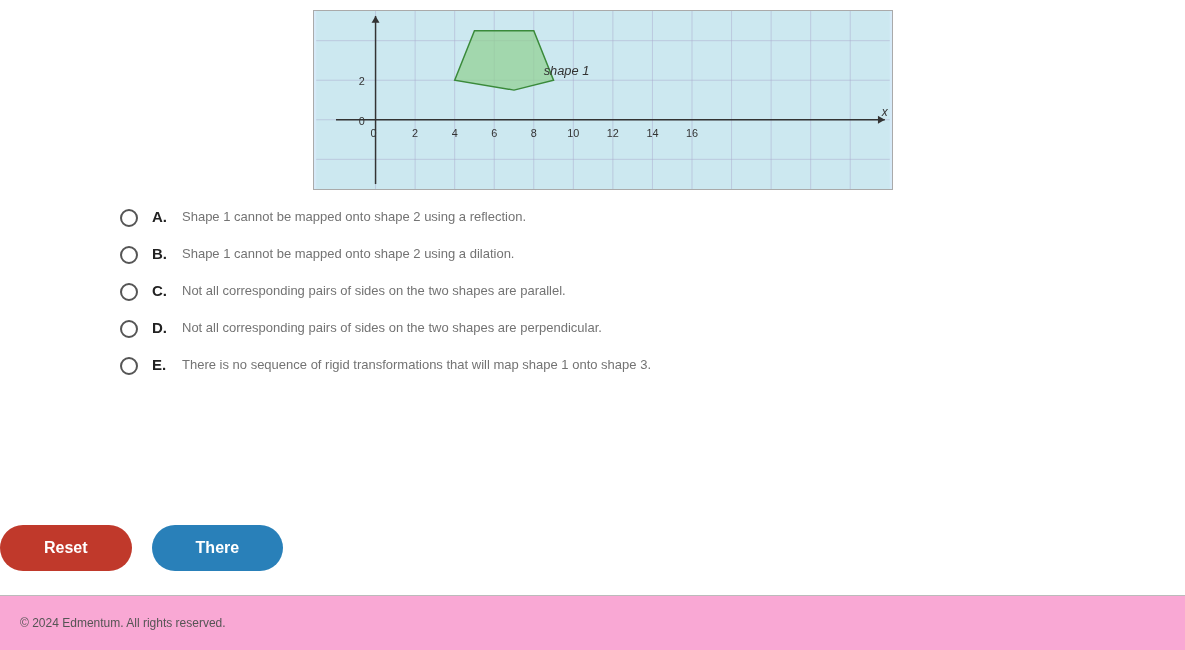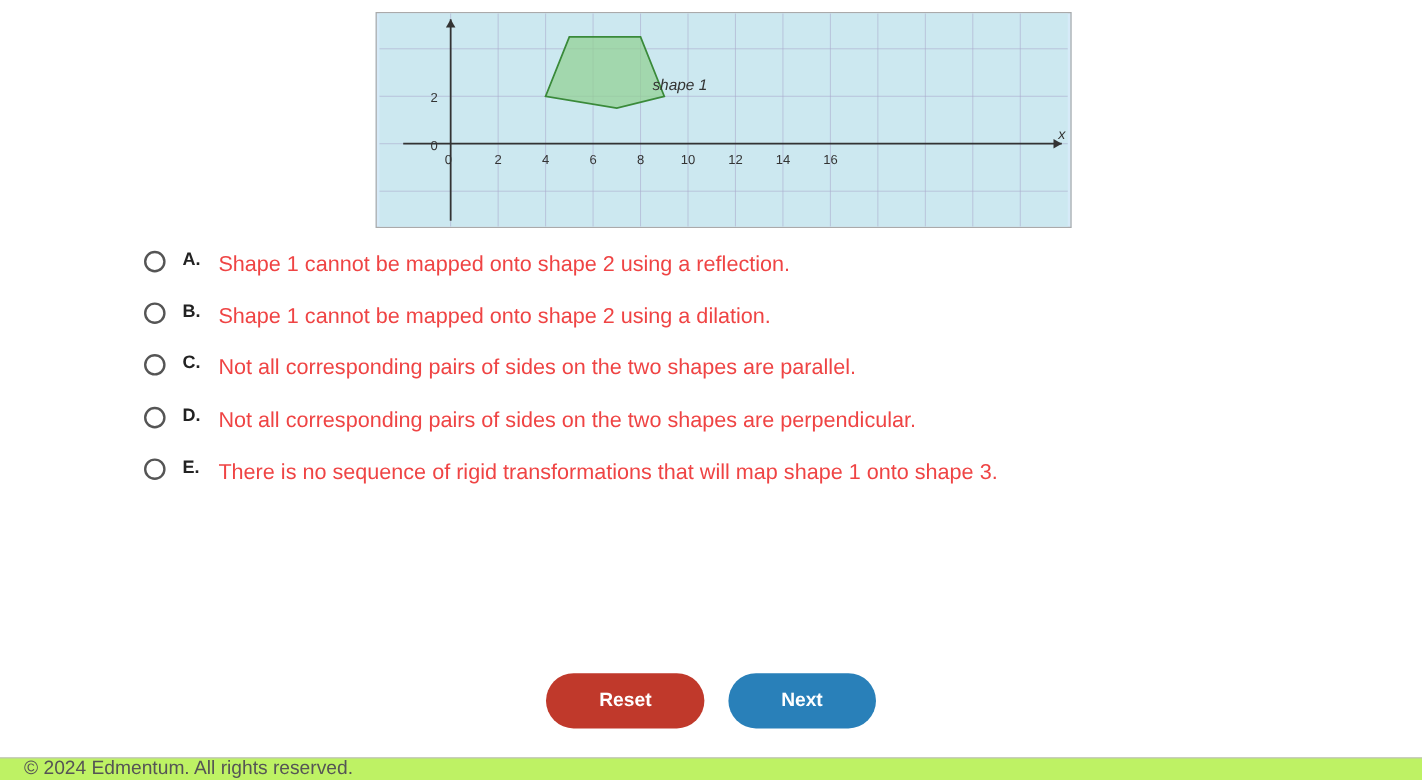--- a/index.html
+++ b/index.html
@@ -74,29 +74,29 @@
 
     .option-label {
       font-weight: bold;
       font-size: 15px;
       margin-right: 10px;
       min-width: 20px;
       color: #222;
     }
 
     .option-text {
-      font-size: 18px;
-      color: #ef4444;
+      font-size: 13px;
+      color: #737373;
       line-height: 1.4;
     }
 
     
     .buttons-row {
       display: flex;
-      justify-content: center;
+      justify-content: flex-start;
       gap: 20px;
       padding: 10px 0 24px 0;
     }
 
     .btn-reset {
       background: #c0392b;
       color: white;
       border: none;
       border-radius: 25px;
       padding: 14px 44px;
@@ -113,24 +113,24 @@
       border-radius: 25px;
       padding: 14px 44px;
       font-size: 16px;
       font-weight: bold;
       cursor: pointer;
       min-width: 120px;
     }
 
     
     .footer {
-      background: #bef264;
+      background: #f9a8d4;
       border-top: 1px solid #bbb;
-      padding: 0 20px;
-      font-size: 16px;
+      padding: 20px 20px;
+      font-size: 12px;
       color: #555;
     }
   </style>
 </head>
 <body>
 
 <div class="main-content">
 
   <div class="graph-area">
     <div class="graph-container">
@@ -216,20 +216,20 @@
 
     <div class="option-row">
       <div class="radio-circle"></div>
       <span class="option-label">E.</span>
       <span class="option-text">There is no sequence of rigid transformations that will map shape 1 onto shape 3.</span>
     </div>
   </div>
 
   <div class="buttons-row">
     <button class="btn-reset">Reset</button>
-    <button class="btn-next">Next</button>
+    <button class="btn-next">There</button>
   </div>
 
 </div>
 
 <div class="footer">
   <span>© 2024 Edmentum. All rights reserved.</span>
 </div>
 
 </body></html>

